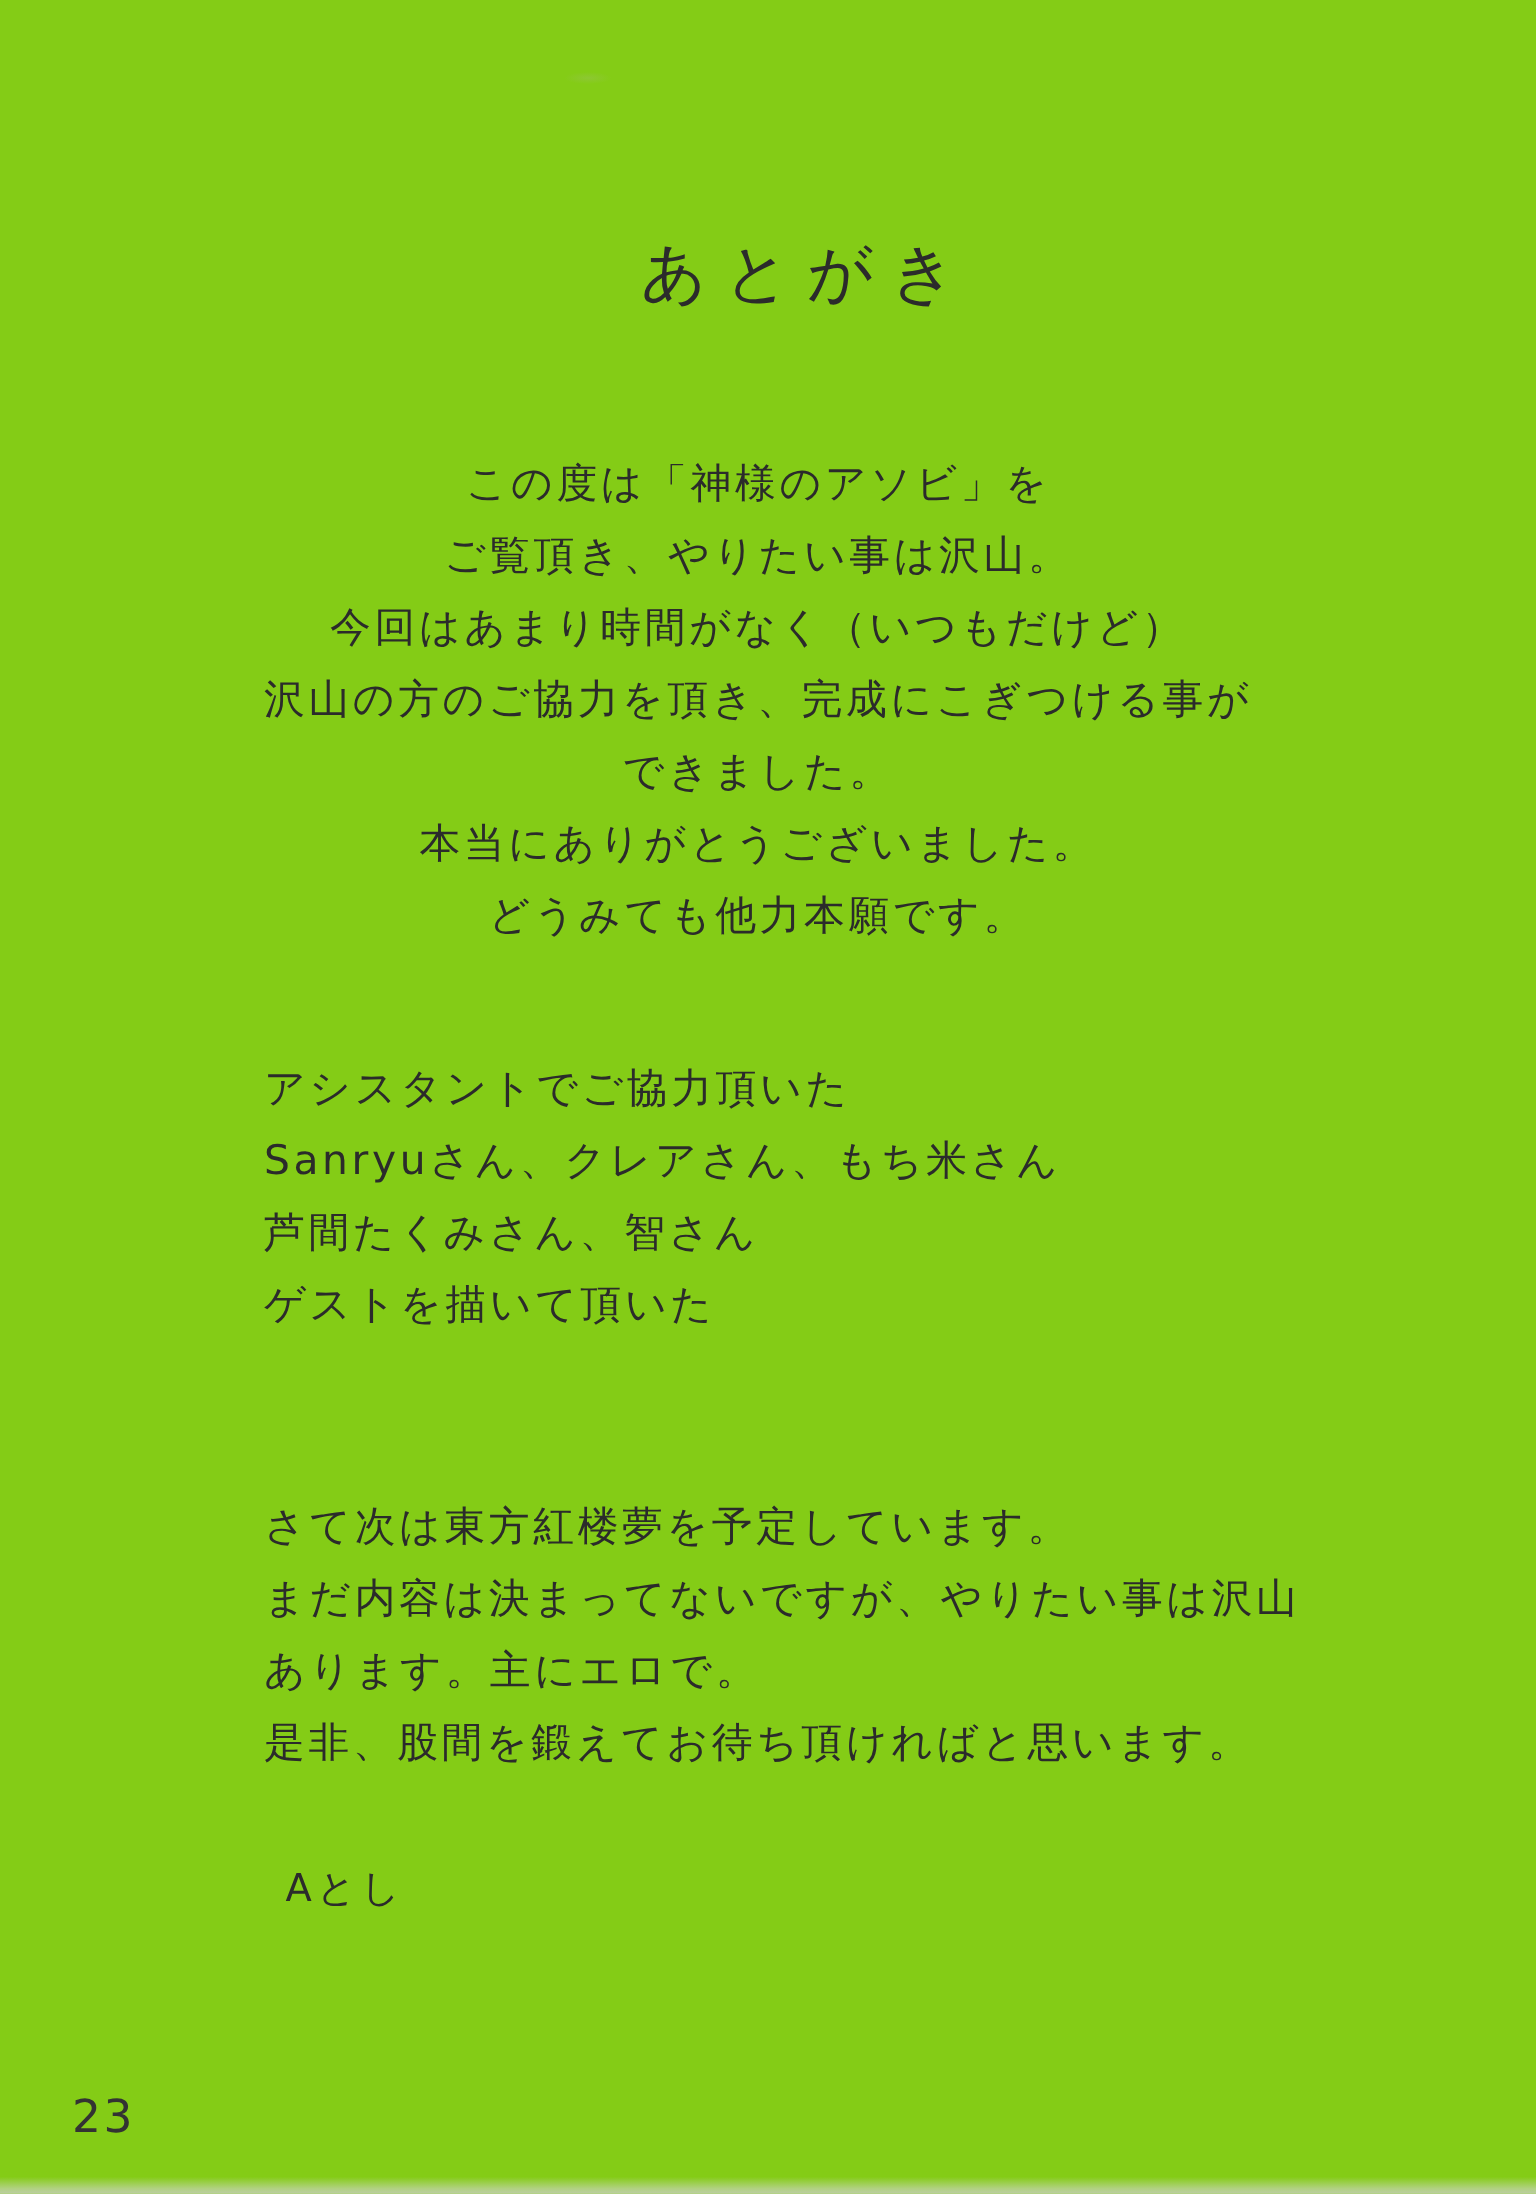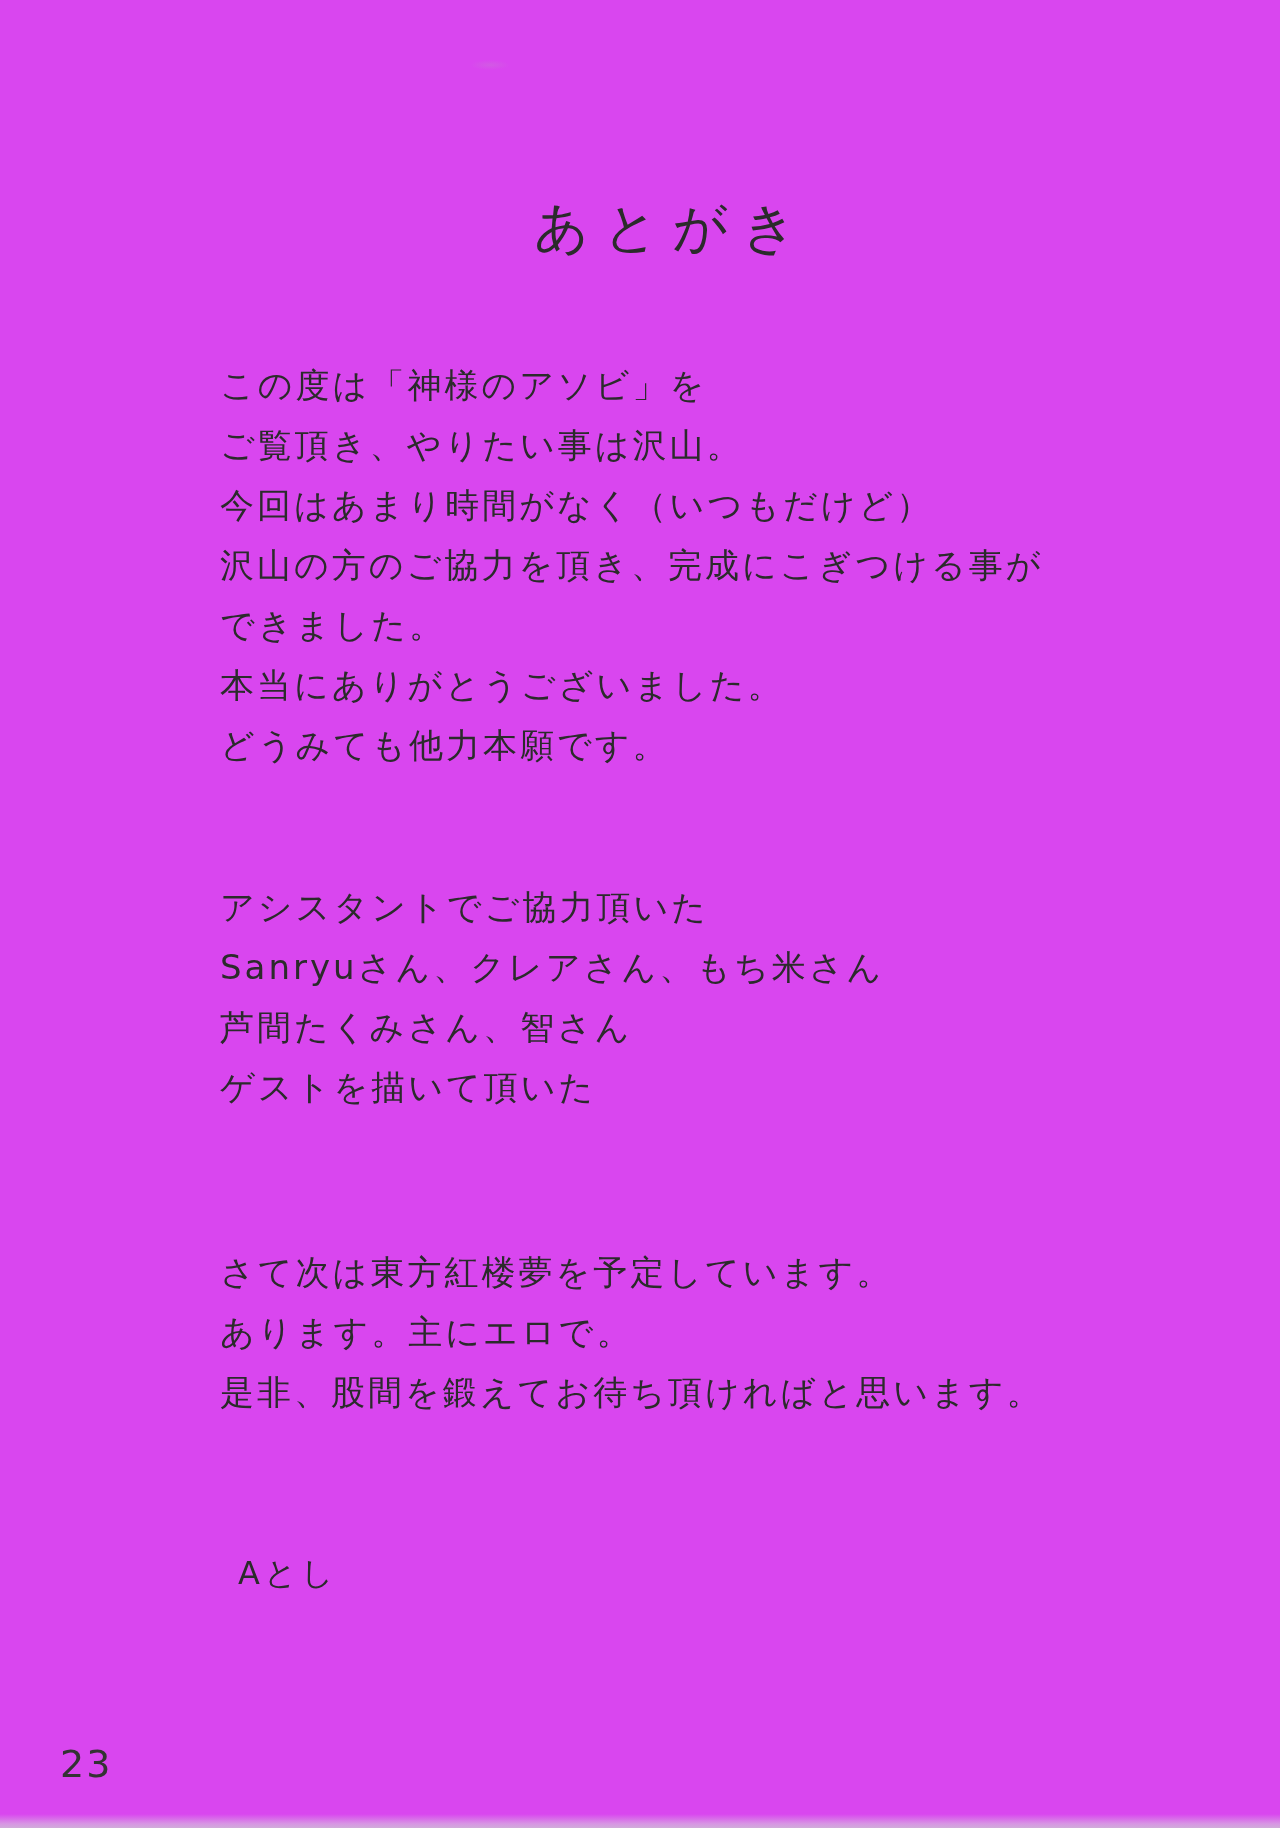--- a/index.html
+++ b/index.html
@@ -5,21 +5,21 @@
   html,body{margin:0;padding:0;}
   body{
     width:1280px;height:1828px;
     background:#f4f4f4;
     font-family:"DejaVu Sans","Liberation Sans",sans-serif;
     overflow:hidden;
   }
   .page{
     position:relative;
     width:1280px;height:1828px;
-    background:#d946ef;
+    background:#84cc16;
     color:#2b2b2b;
   }
   .title{
     position:absolute;
     top:192px;left:534px;
     margin:0;
     font-size:54px;
     font-weight:500;
     letter-spacing:14px;
     white-space:nowrap;
@@ -30,21 +30,21 @@
     margin:0;
   }
   .para p{
     margin:0;
     font-size:34px;
     line-height:60px;
     letter-spacing:3px;
     white-space:nowrap;
     font-weight:400;
   }
-  .para-1{top:355px;}
+  .para-1{top:373px;text-align:center;}
   .para-2{top:877px;}
   .para-3{top:1242px;}
   .signature{
     position:absolute;
     left:238px;top:1552px;
     font-size:32px;
     letter-spacing:4px;
   }
   .page-number{
     position:absolute;
@@ -85,20 +85,21 @@
 
   <div class="para para-2">
     <p>アシスタントでご協力頂いた</p>
     <p>Sanryuさん、クレアさん、もち米さん</p>
     <p>芦間たくみさん、智さん</p>
     <p>ゲストを描いて頂いた</p>
   </div>
 
   <div class="para para-3">
     <p>さて次は東方紅楼夢を予定しています。</p>
+    <p>まだ内容は決まってないですが、やりたい事は沢山</p>
     <p>あります。主にエロで。</p>
     <p>是非、股間を鍛えてお待ち頂ければと思います。</p>
   </div>
 
   <div class="signature">Aとし</div>
 
   <div class="page-number">23</div>
 
   <div class="scan-smudge"></div>
   <div class="scan-edge"></div>

